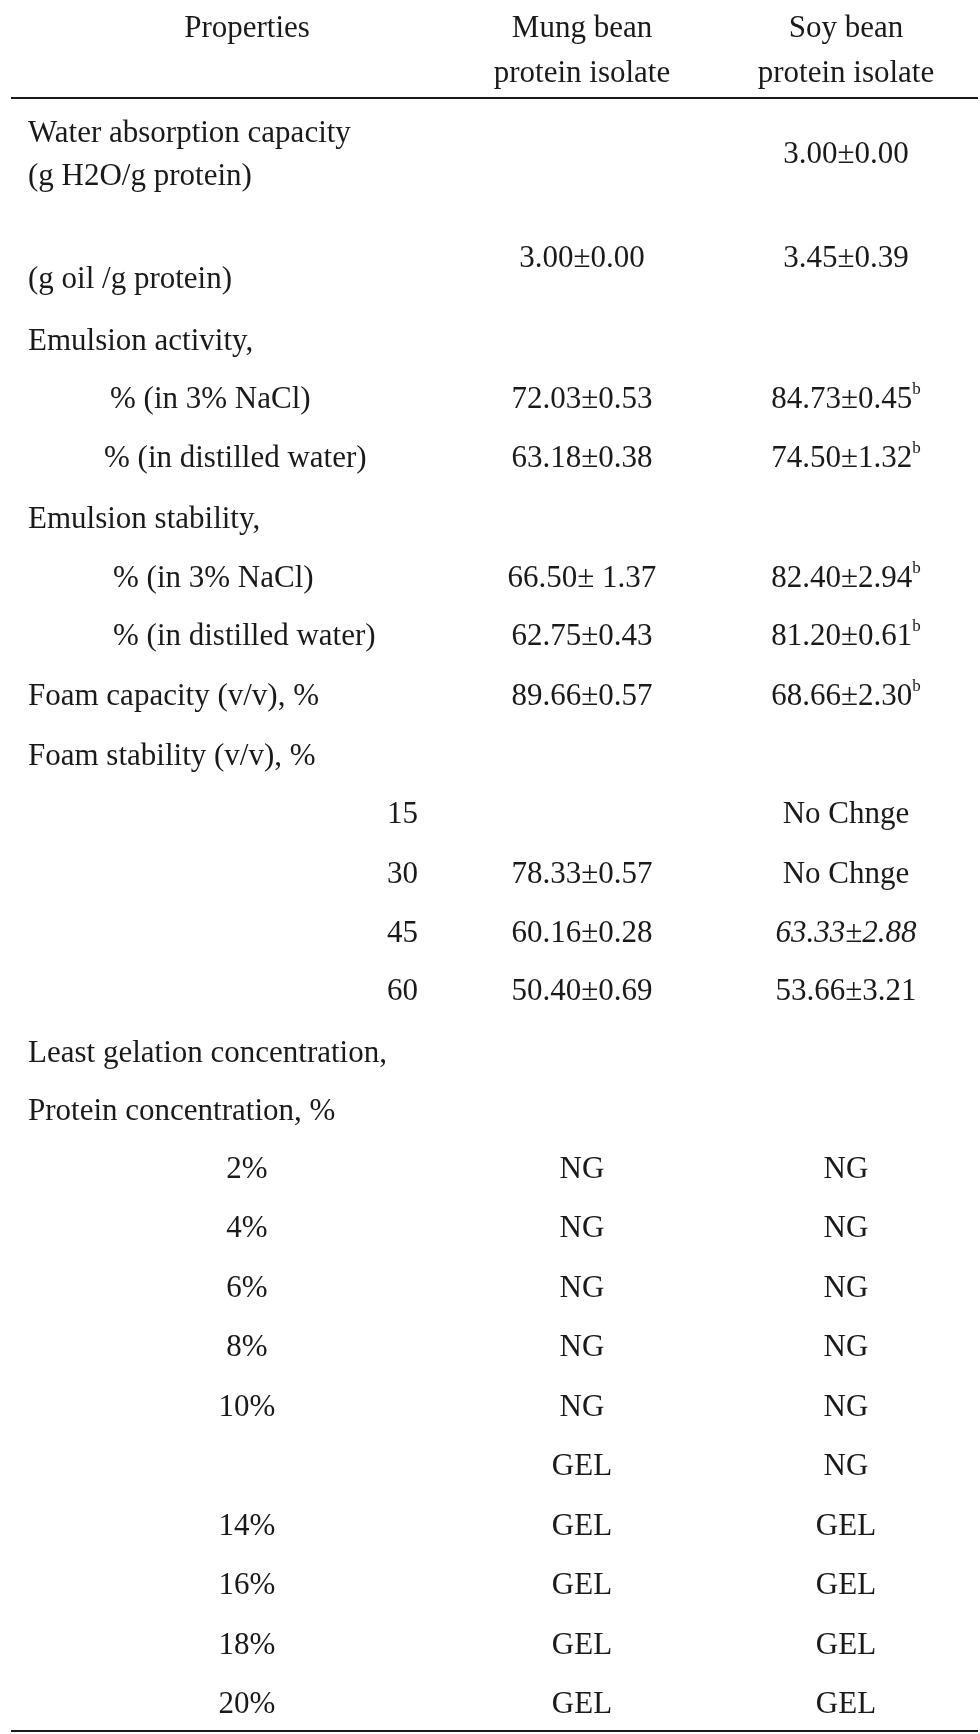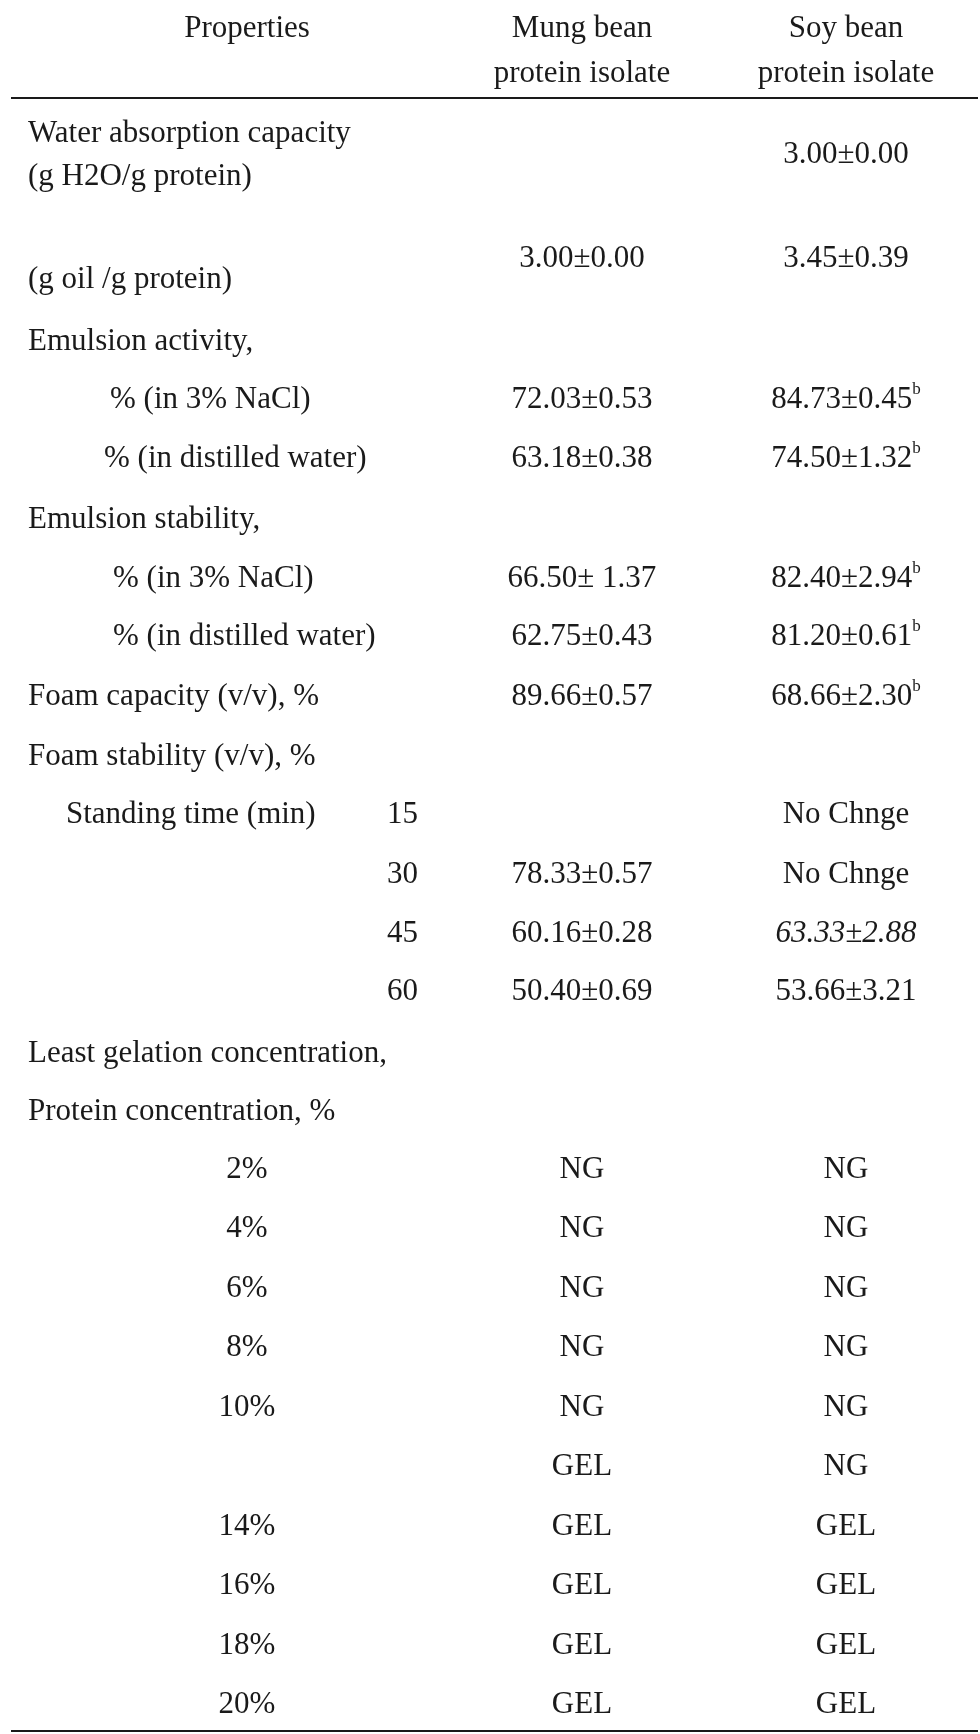--- a/index.html
+++ b/index.html
@@ -98,21 +98,20 @@
   </div>
 
   <div class="t left" style="top:677px;">Foam capacity (v/v), %</div>
   <div class="t c2" style="top:677px;">89.66±0.57</div>
   <div class="t c3" style="top:677px;">
     <span>68.66±2.30</span><sup class="note">b</sup>
   </div>
 
   <div class="t left" style="top:737px;">Foam stability (v/v), %</div>
 
-  <div class="t" style="top:795px; left:66px;">Standing time (min)</div>
   <div class="t" style="top:795px; left:387px;">15</div>
   <div class="t c3" style="top:795px;">No Chnge</div>
 
   <div class="t" style="top:855px; left:387px;">30</div>
   <div class="t c2" style="top:855px;">78.33±0.57</div>
   <div class="t c3" style="top:855px;">No Chnge</div>
 
   <div class="t" style="top:914px; left:387px;">45</div>
   <div class="t c2" style="top:914px;">60.16±0.28</div>
   <div class="t c3" style="top:914px;font-style:italic;">63.33±2.88</div>

